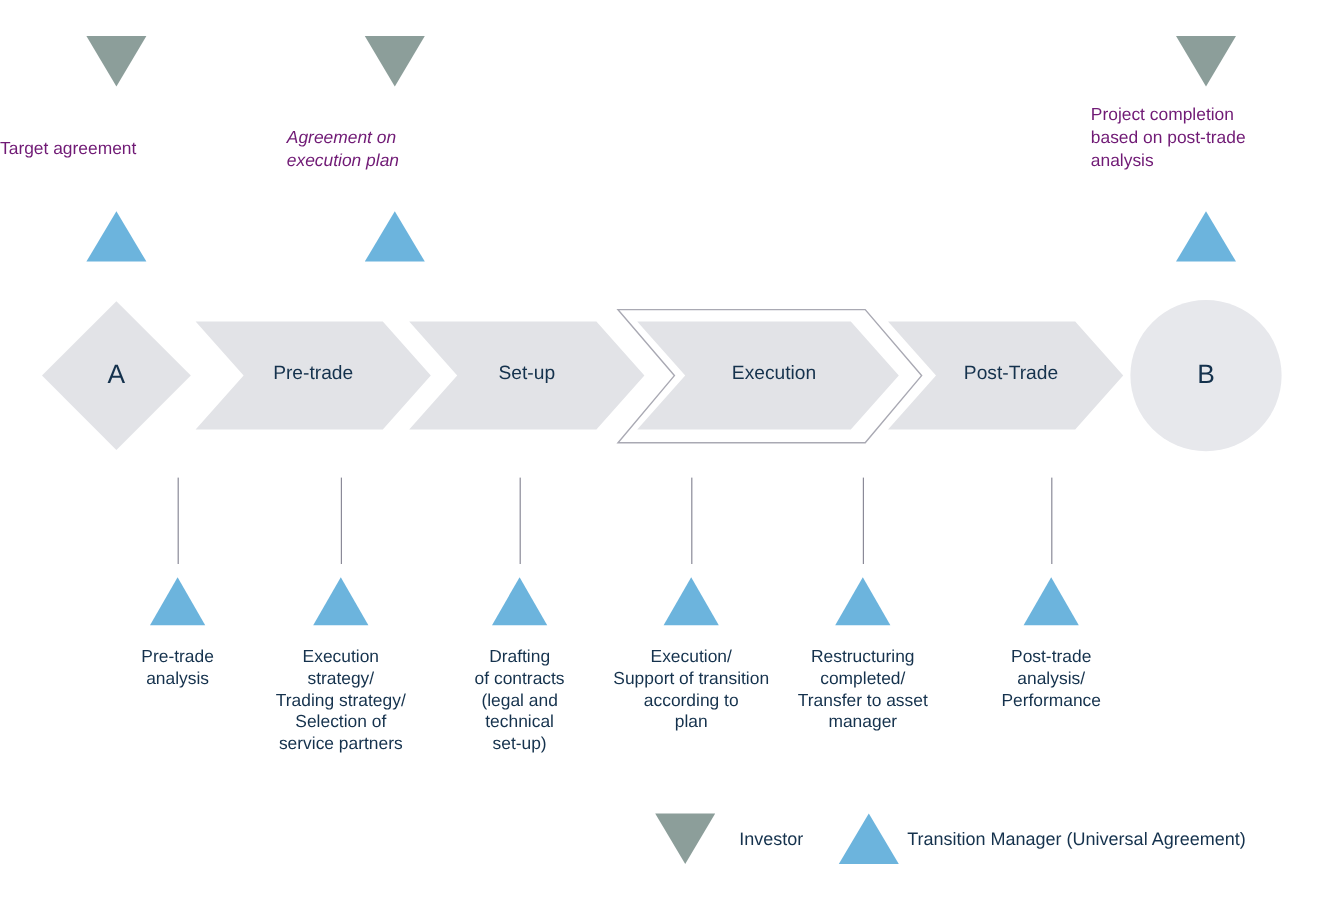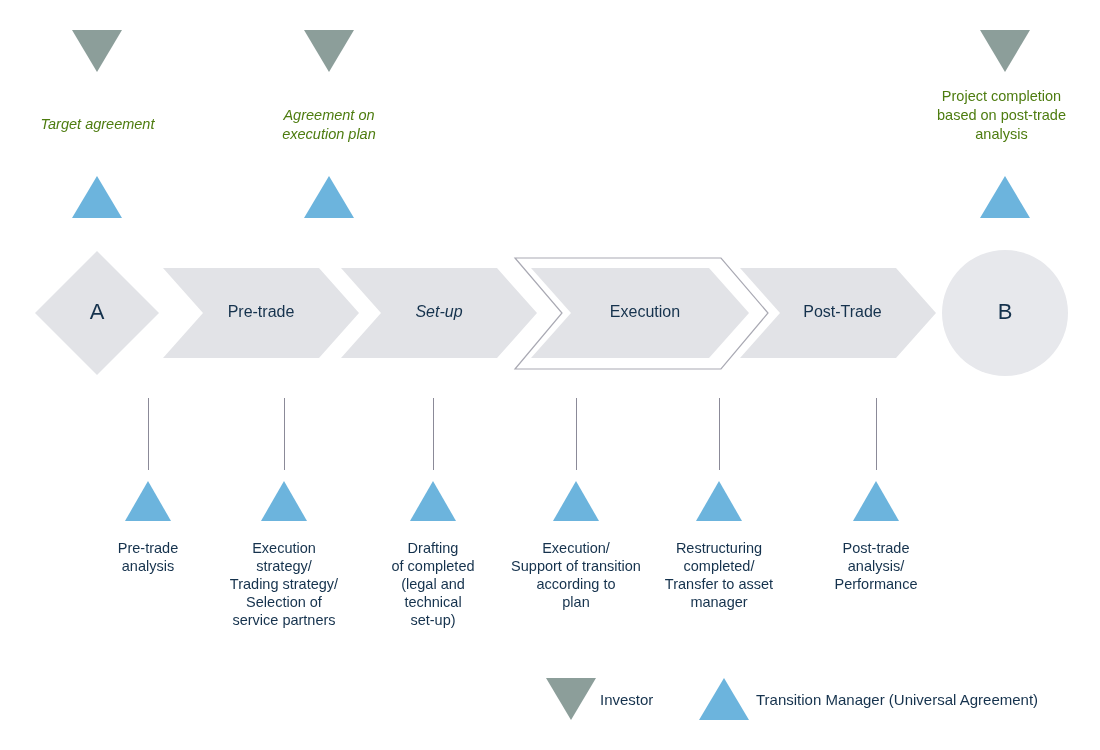--- a/index.html
+++ b/index.html
@@ -39,24 +39,23 @@
   }
   .tri-up-sm {
     border-left: 23px solid transparent;
     border-right: 23px solid transparent;
     border-bottom: 40px solid #6cb4dd;
   }
 
   
   .cap {
     position: absolute;
-    text-align: center;
     font-size: 14.5px;
     line-height: 19px;
-    color: #4d7c0f;
+    color: #701a75;
     white-space: pre-line;
   }
 
   
   .stage-text {
     position: absolute;
     text-align: center;
     font-size: 16px;
     line-height: 20px;
     color: #15324d;
@@ -106,21 +105,21 @@
 </style>
 </head>
 <body>
 
 <div id="canvas">
 
   <div class="tri tri-down" style="left:72px;  top:30px;"></div>
   <div class="tri tri-down" style="left:304px; top:30px;"></div>
   <div class="tri tri-down" style="left:980px; top:30px;"></div>
 
-  <div class="cap" style="left:0px;   top:115px; width:195px;font-style:italic;">Target agreement</div>
+  <div class="cap" style="left:0px;   top:115px; width:195px;">Target agreement</div>
   <div class="cap" style="left:239px; top:106px; width:180px;font-style:italic;">Agreement on
 execution plan</div>
   <div class="cap" style="left:909px; top:87px;  width:185px;">Project completion
 based on post-trade
 analysis</div>
 
   <div class="tri tri-up" style="left:72px;  top:176px;"></div>
   <div class="tri tri-up" style="left:304px; top:176px;"></div>
   <div class="tri tri-up" style="left:980px; top:176px;"></div>
 
@@ -137,21 +136,21 @@
     <polygon points="531,268 709,268 749,313 709,358 531,358 571,313" fill="#e2e3e7"></polygon>
 
     <polygon points="740,268 896,268 936,313 896,358 740,358 780,313" fill="#e2e3e7"></polygon>
 
     <circle cx="1005" cy="313" r="63" fill="#e7e8ec"></circle>
   </svg>
 
   <div class="endcap-text" style="left:57px; top:299px; width:80px;">A</div>
 
   <div class="stage-text" style="left:181px; top:302px; width:160px;">Pre-trade</div>
-  <div class="stage-text" style="left:359px; top:302px; width:160px;font-style:italic;">Set-up</div>
+  <div class="stage-text" style="left:359px; top:302px; width:160px;">Set-up</div>
   <div class="stage-text" style="left:560px; top:302px; width:170px;">Execution</div>
   <div class="stage-text" style="left:760px; top:302px; width:165px;">Post-Trade</div>
 
   <div class="endcap-text" style="left:965px; top:299px; width:80px;">B</div>
 
   <div class="conn" style="left:148px; top:398px; height:72px;"></div>
   <div class="conn" style="left:284px; top:398px; height:72px;"></div>
   <div class="conn" style="left:433px; top:398px; height:72px;"></div>
   <div class="conn" style="left:576px; top:398px; height:72px;"></div>
   <div class="conn" style="left:719px; top:398px; height:72px;"></div>
@@ -165,39 +164,39 @@
   <div class="tri tri-up-sm" style="left:853px; top:481px;"></div>
 
   <div class="task" style="left:68px;  top:539px; width:160px;">Pre-trade
 analysis</div>
   <div class="task" style="left:193px; top:539px; width:182px;">Execution
 strategy/
 Trading strategy/
 Selection of
 service partners</div>
   <div class="task" style="left:353px; top:539px; width:160px;">Drafting
-of completed
+of contracts
 (legal and
 technical
 set-up)</div>
   <div class="task" style="left:633px; top:539px; width:172px;">Restructuring
 completed/
 Transfer to asset
 manager</div>
   <div class="task" style="left:485px; top:539px; width:182px;">Execution/
 Support of transition
 according to
 plan</div>
   <div class="task" style="left:796px; top:539px; width:160px;">Post-trade
 analysis/
 Performance</div>
 
   <div class="tri" style="left:546px; top:678px;
        border-left:25px solid transparent; border-right:25px solid transparent;
        border-top:42px solid #8c9e9a;"></div>
-  <div class="legend-label" style="left:600px; top:690px;">Investor</div>
+  <div class="legend-label" style="left:616px; top:690px;">Investor</div>
 
   <div class="tri" style="left:699px; top:678px;
        border-left:25px solid transparent; border-right:25px solid transparent;
        border-bottom:42px solid #6cb4dd;"></div>
   <div class="legend-label" style="left:756px; top:690px;">Transition Manager (Universal Agreement)</div>
 
 </div>
 
 </body></html>

